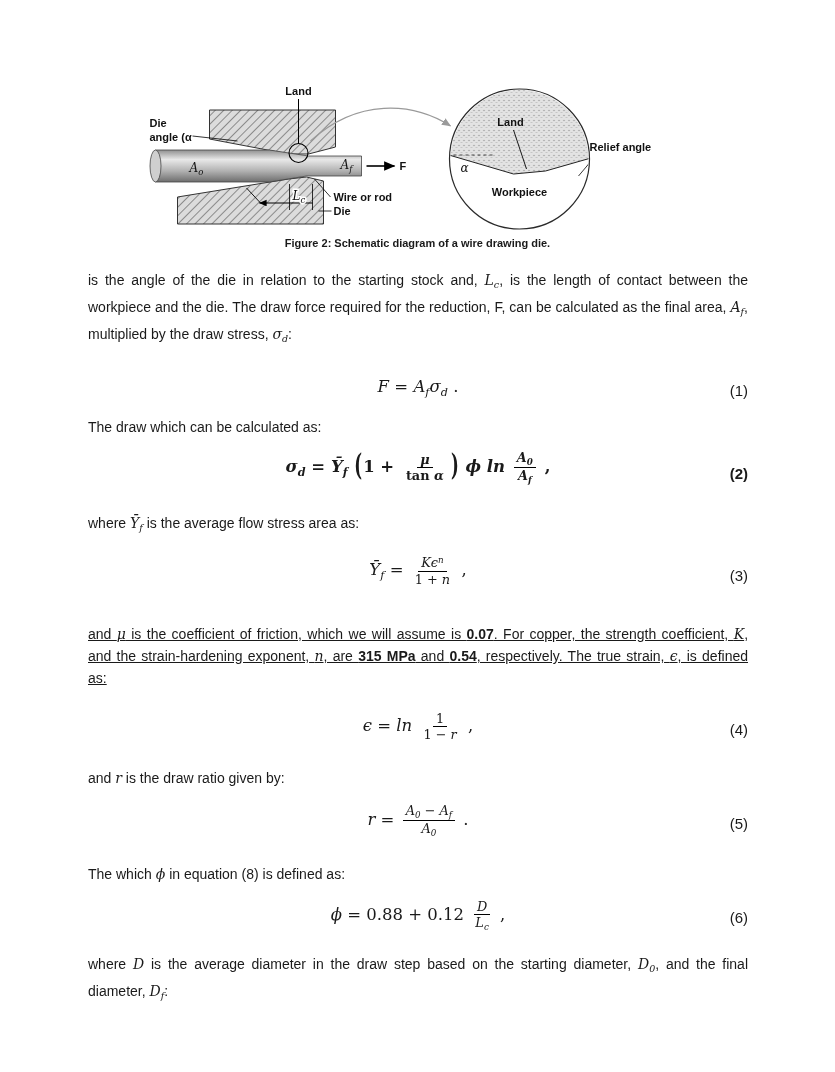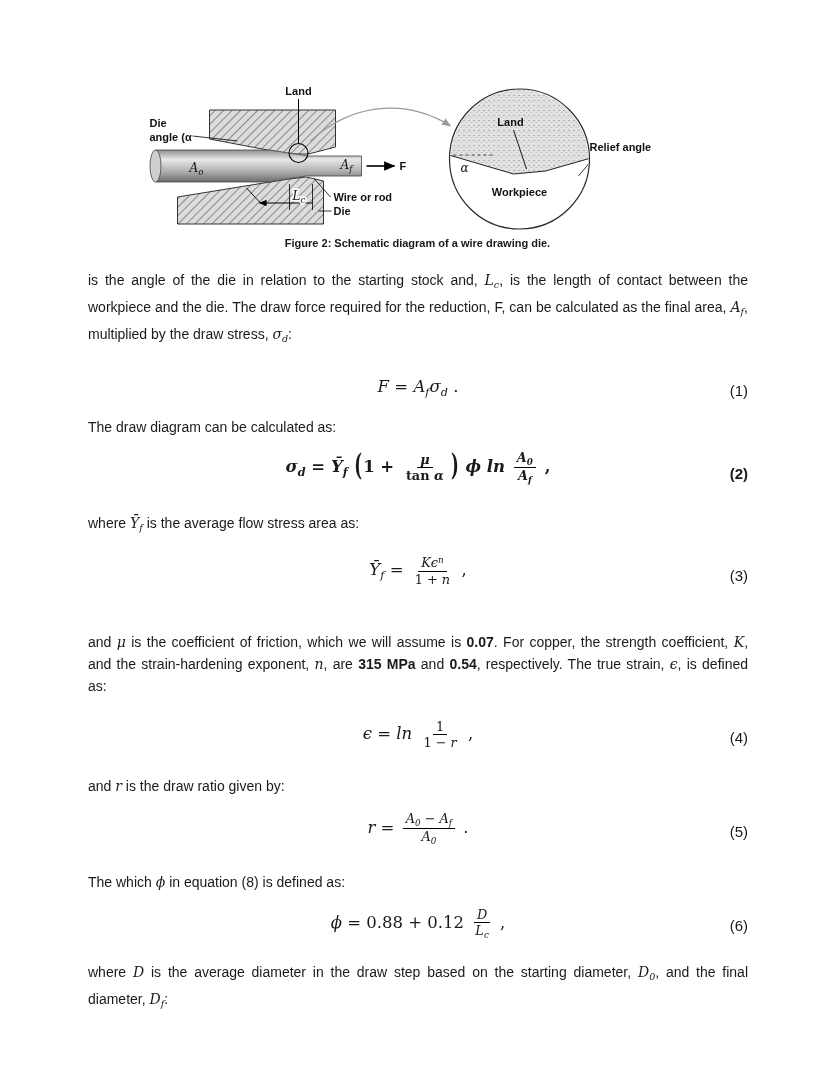--- a/index.html
+++ b/index.html
@@ -20,21 +20,21 @@
   .figure-caption {
     text-align:center; font-weight:bold; font-size:11px; margin-top:3px;
   }
 
   
   .para { font-size:14px; line-height:22px; }
   .just { text-align:justify; }
   .p1 { margin-top:20px; }
   .p2 { margin-top:13px; }
   .p3 { margin-top:16px; }
-  .p4 { margin-top:36px; }
+  .p4 { margin-top:28px;text-decoration:underline; }
   .p5 { margin-top:20px; }
   .p6 { margin-top:20px; }
   .p7 { margin-top:18px; }
 
   
   .tk-t  { }
   .tk-b  { font-weight:bold; }
   .tk-i  { font-family:"DejaVu Serif","DejaVu Sans",serif; font-style:italic; }
   .tk-sub{ font-family:"DejaVu Serif","DejaVu Sans",serif; font-style:italic; font-size:0.68em; vertical-align:-0.32em; }
   .tk-sup{ font-family:"DejaVu Serif","DejaVu Sans",serif; font-style:italic; font-size:0.68em; vertical-align:0.5em; }
@@ -144,21 +144,21 @@
 
   <div class="content">
 
     <p class="para just p1"><span class="tk-t">is the angle of the die in relation to the starting stock and, </span><span class="tk-i">L</span><span class="tk-sub">c</span><span class="tk-t">, is the length of contact between the workpiece and the die. The draw force required for the reduction, F, can be calculated as the final area, </span><span class="tk-i">A</span><span class="tk-sub">f</span><span class="tk-t">, multiplied by the draw stress, </span><span class="tk-i">σ</span><span class="tk-sub">d</span><span class="tk-t">:</span></p>
 
     <div class="eqrow eq1">
       <span class="eq"><span class="tk-i">F</span><span class="tk-t"> = </span><span class="tk-i">A</span><span class="tk-sub">f</span><span class="tk-i">σ</span><span class="tk-sub">d</span><span class="tk-t"> .</span></span>
       <span class="eqnum">(1)</span>
     </div>
 
-    <p class="para p2"><span class="tk-t">The draw diagram can be calculated as:</span></p>
+    <p class="para p2"><span class="tk-t">The draw which can be calculated as:</span></p>
 
     <div class="eqrow eq2">
       <span class="eq"><span class="tk-i">σ</span><span class="tk-sub">d</span><span class="tk-t"> = </span><span class="tk-i">Ȳ</span><span class="tk-sub">f</span><span class="tk-t"> </span><span class="tk-paren">(</span><span class="tk-t">1 + </span><span class="frac">
             <span class="num"><span class="tk-i">μ</span></span>
             <span class="den"><span class="tk-t">tan </span><span class="tk-i">α</span></span>
           </span><span class="tk-paren">)</span><span class="tk-t"> </span><span class="tk-i">ϕ</span><span class="tk-t"> </span><span class="tk-i">ln</span><span class="tk-t"> </span><span class="frac">
             <span class="num"><span class="tk-i">A</span><span class="tk-sub">0</span></span>
             <span class="den"><span class="tk-i">A</span><span class="tk-sub">f</span></span>
           </span><span class="tk-t"> ,</span></span>
       <span class="eqnum">(2)</span>

